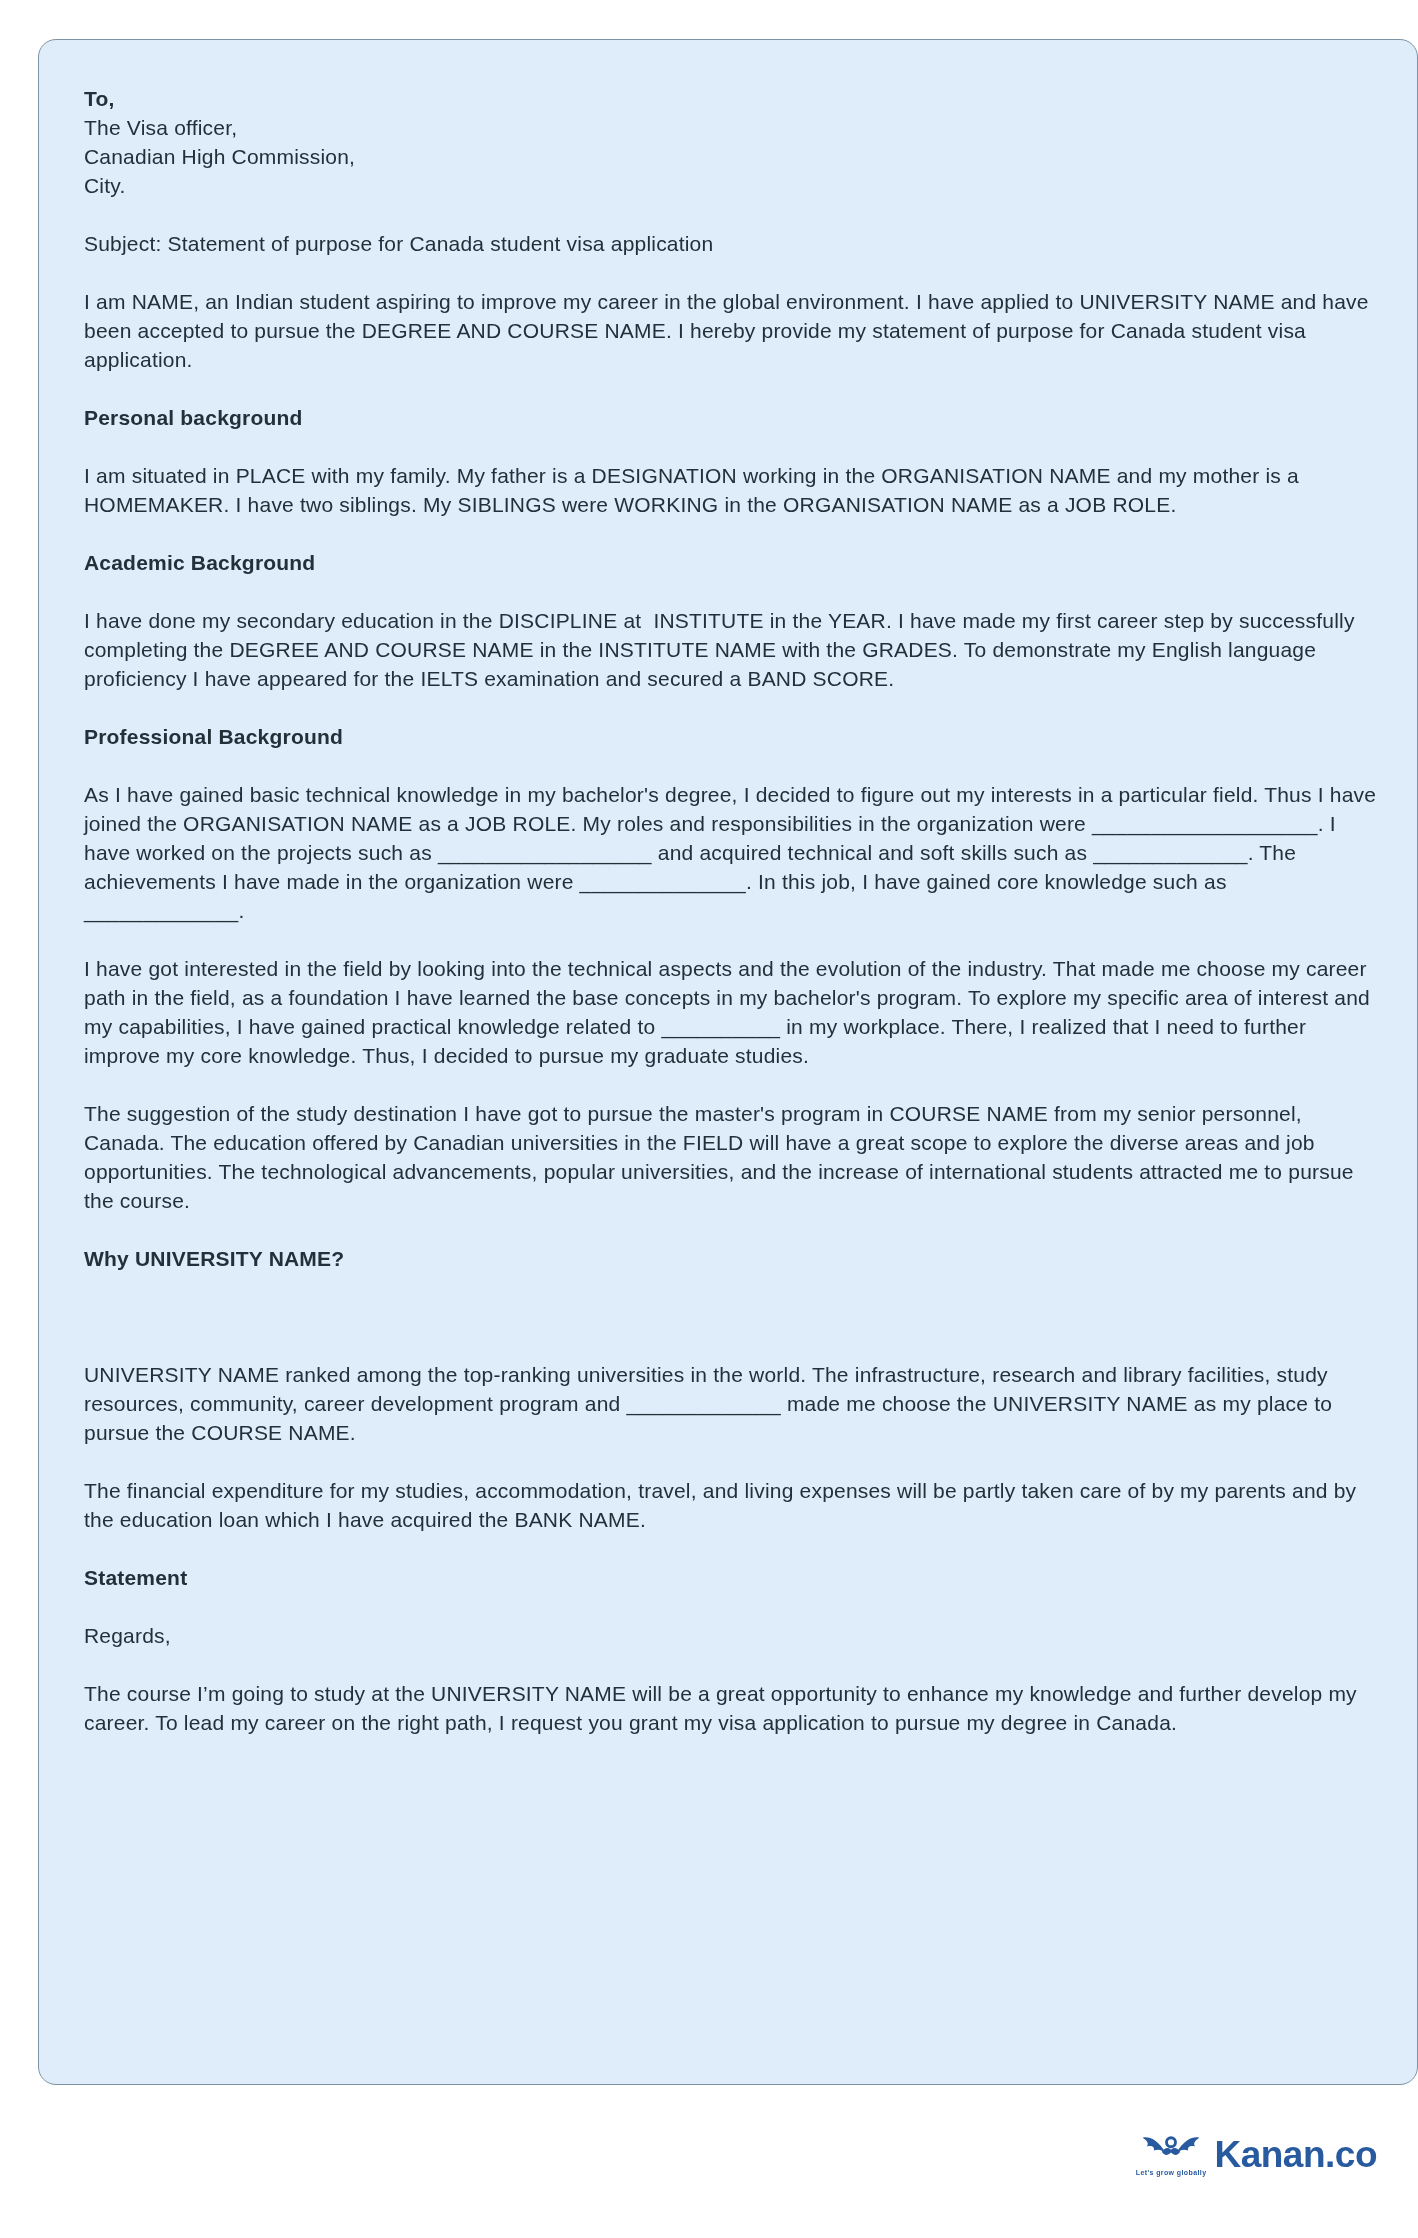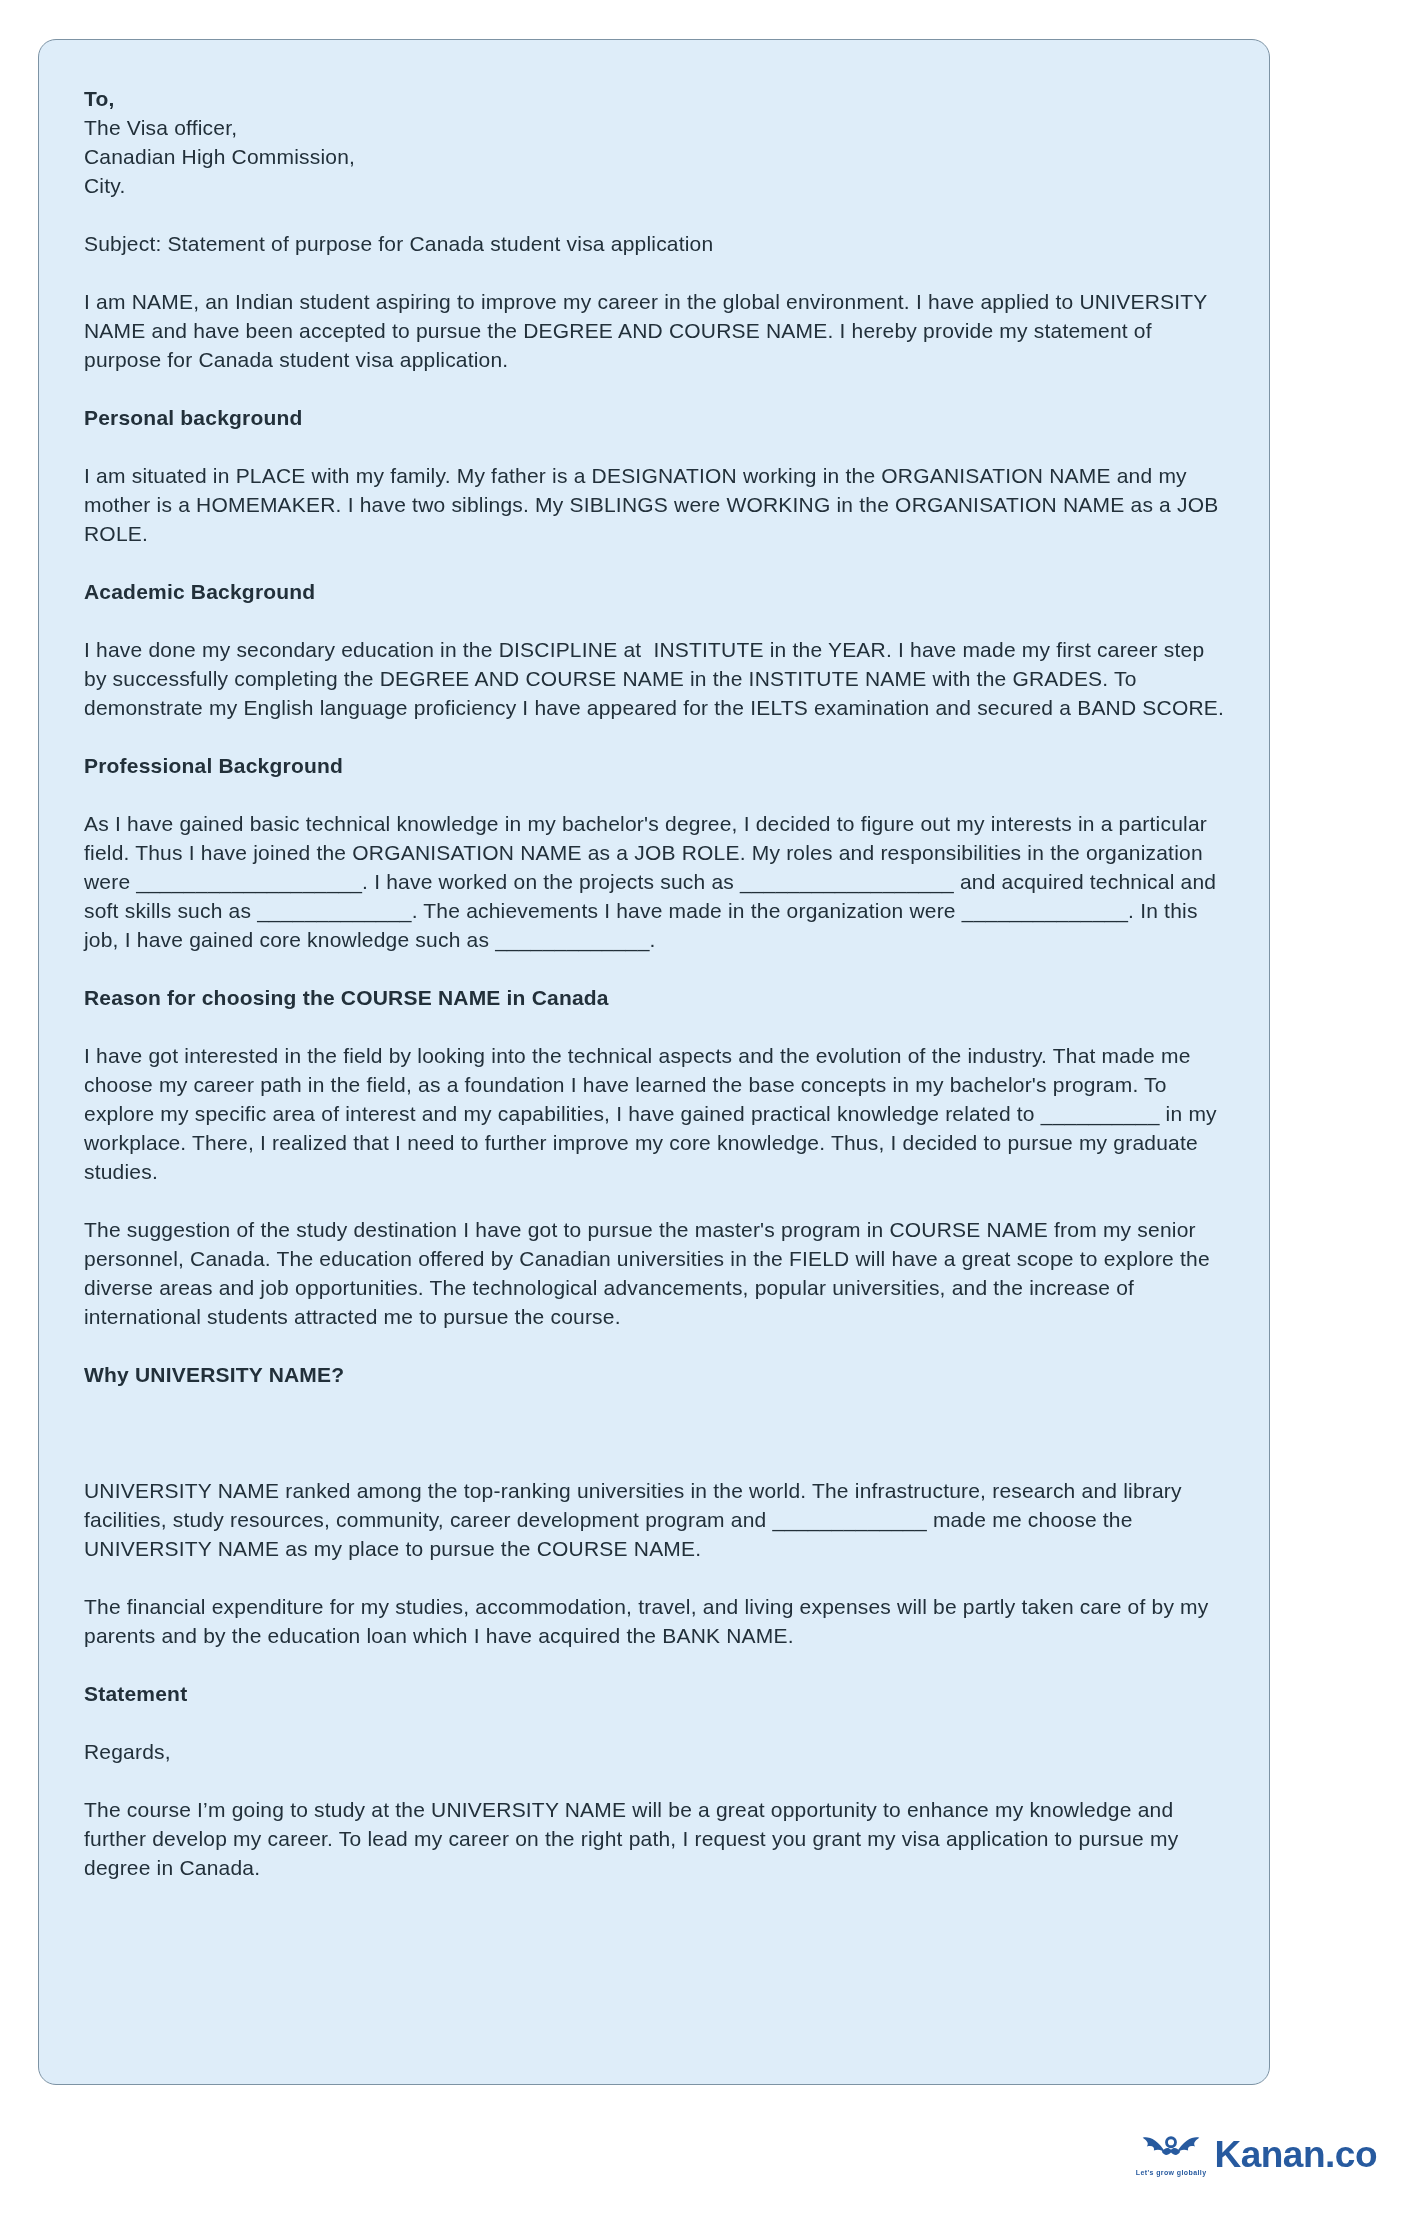--- a/index.html
+++ b/index.html
@@ -6,21 +6,21 @@
   body {
     width: 1418px; height: 2238px;
     background: #ffffff;
     position: relative;
     font-family: "Liberation Sans", sans-serif;
     overflow: hidden;
   }
   .letter-card {
     position: absolute;
     left: 38px; top: 39px;
-    width: 1232px; height: 2046px;
+    width: 1380px; height: 2046px;
     box-sizing: border-box;
     background: #deedf9;
     border: 1px solid #7d93a4;
     border-radius: 18px;
     padding: 15px 40px 40px 45px;
     overflow: hidden;
   }
   .letter-body {
     font-size: 21px;
     line-height: 29px;
@@ -66,21 +66,20 @@
   <div class="letter-body" id="letter-body">
       <p><span class="h">To,</span><br><span>The Visa officer,</span><br><span>Canadian High Commission,</span><br><span>City.</span></p>
       <p>Subject: Statement of purpose for Canada student visa application</p>
       <p>I am NAME, an Indian student aspiring to improve my career in the global environment. I have applied to UNIVERSITY NAME and have been accepted to pursue the DEGREE AND COURSE NAME. I hereby provide my statement of purpose for Canada student visa application.</p>
       <p class="h">Personal background</p>
       <p>I am situated in PLACE with my family. My father is a DESIGNATION working in the ORGANISATION NAME and my mother is a HOMEMAKER. I have two siblings. My SIBLINGS were WORKING in the ORGANISATION NAME as a JOB ROLE.</p>
       <p class="h">Academic Background</p>
       <p>I have done my secondary education in the DISCIPLINE at  INSTITUTE in the YEAR. I have made my first career step by successfully completing the DEGREE AND COURSE NAME in the INSTITUTE NAME with the GRADES. To demonstrate my English language proficiency I have appeared for the IELTS examination and secured a BAND SCORE.</p>
       <p class="h">Professional Background</p>
       <p>As I have gained basic technical knowledge in my bachelor's degree, I decided to figure out my interests in a particular field. Thus I have joined the ORGANISATION NAME as a JOB ROLE. My roles and responsibilities in the organization were ___________________. I have worked on the projects such as __________________ and acquired technical and soft skills such as _____________. The achievements I have made in the organization were ______________. In this job, I have gained core knowledge such as _____________.</p>
-      <p class="h">Reason for choosing the COURSE NAME in Canada</p>
       <p>I have got interested in the field by looking into the technical aspects and the evolution of the industry. That made me choose my career path in the field, as a foundation I have learned the base concepts in my bachelor's program. To explore my specific area of interest and my capabilities, I have gained practical knowledge related to __________ in my workplace. There, I realized that I need to further improve my core knowledge. Thus, I decided to pursue my graduate studies.</p>
       <p>The suggestion of the study destination I have got to pursue the master's program in COURSE NAME from my senior personnel, Canada. The education offered by Canadian universities in the FIELD will have a great scope to explore the diverse areas and job opportunities. The technological advancements, popular universities, and the increase of international students attracted me to pursue the course.</p>
       <p class="h">Why UNIVERSITY NAME?</p>
       <div class="spacer"></div>
       <p>UNIVERSITY NAME ranked among the top-ranking universities in the world. The infrastructure, research and library facilities, study resources, community, career development program and _____________ made me choose the UNIVERSITY NAME as my place to pursue the COURSE NAME.</p>
       <p>The financial expenditure for my studies, accommodation, travel, and living expenses will be partly taken care of by my parents and by the education loan which I have acquired the BANK NAME.</p>
       <p class="h">Statement</p>
       <p>Regards,</p>
       <p>The course I’m going to study at the UNIVERSITY NAME will be a great opportunity to enhance my knowledge and further develop my career. To lead my career on the right path, I request you grant my visa application to pursue my degree in Canada.</p>
     </div>

